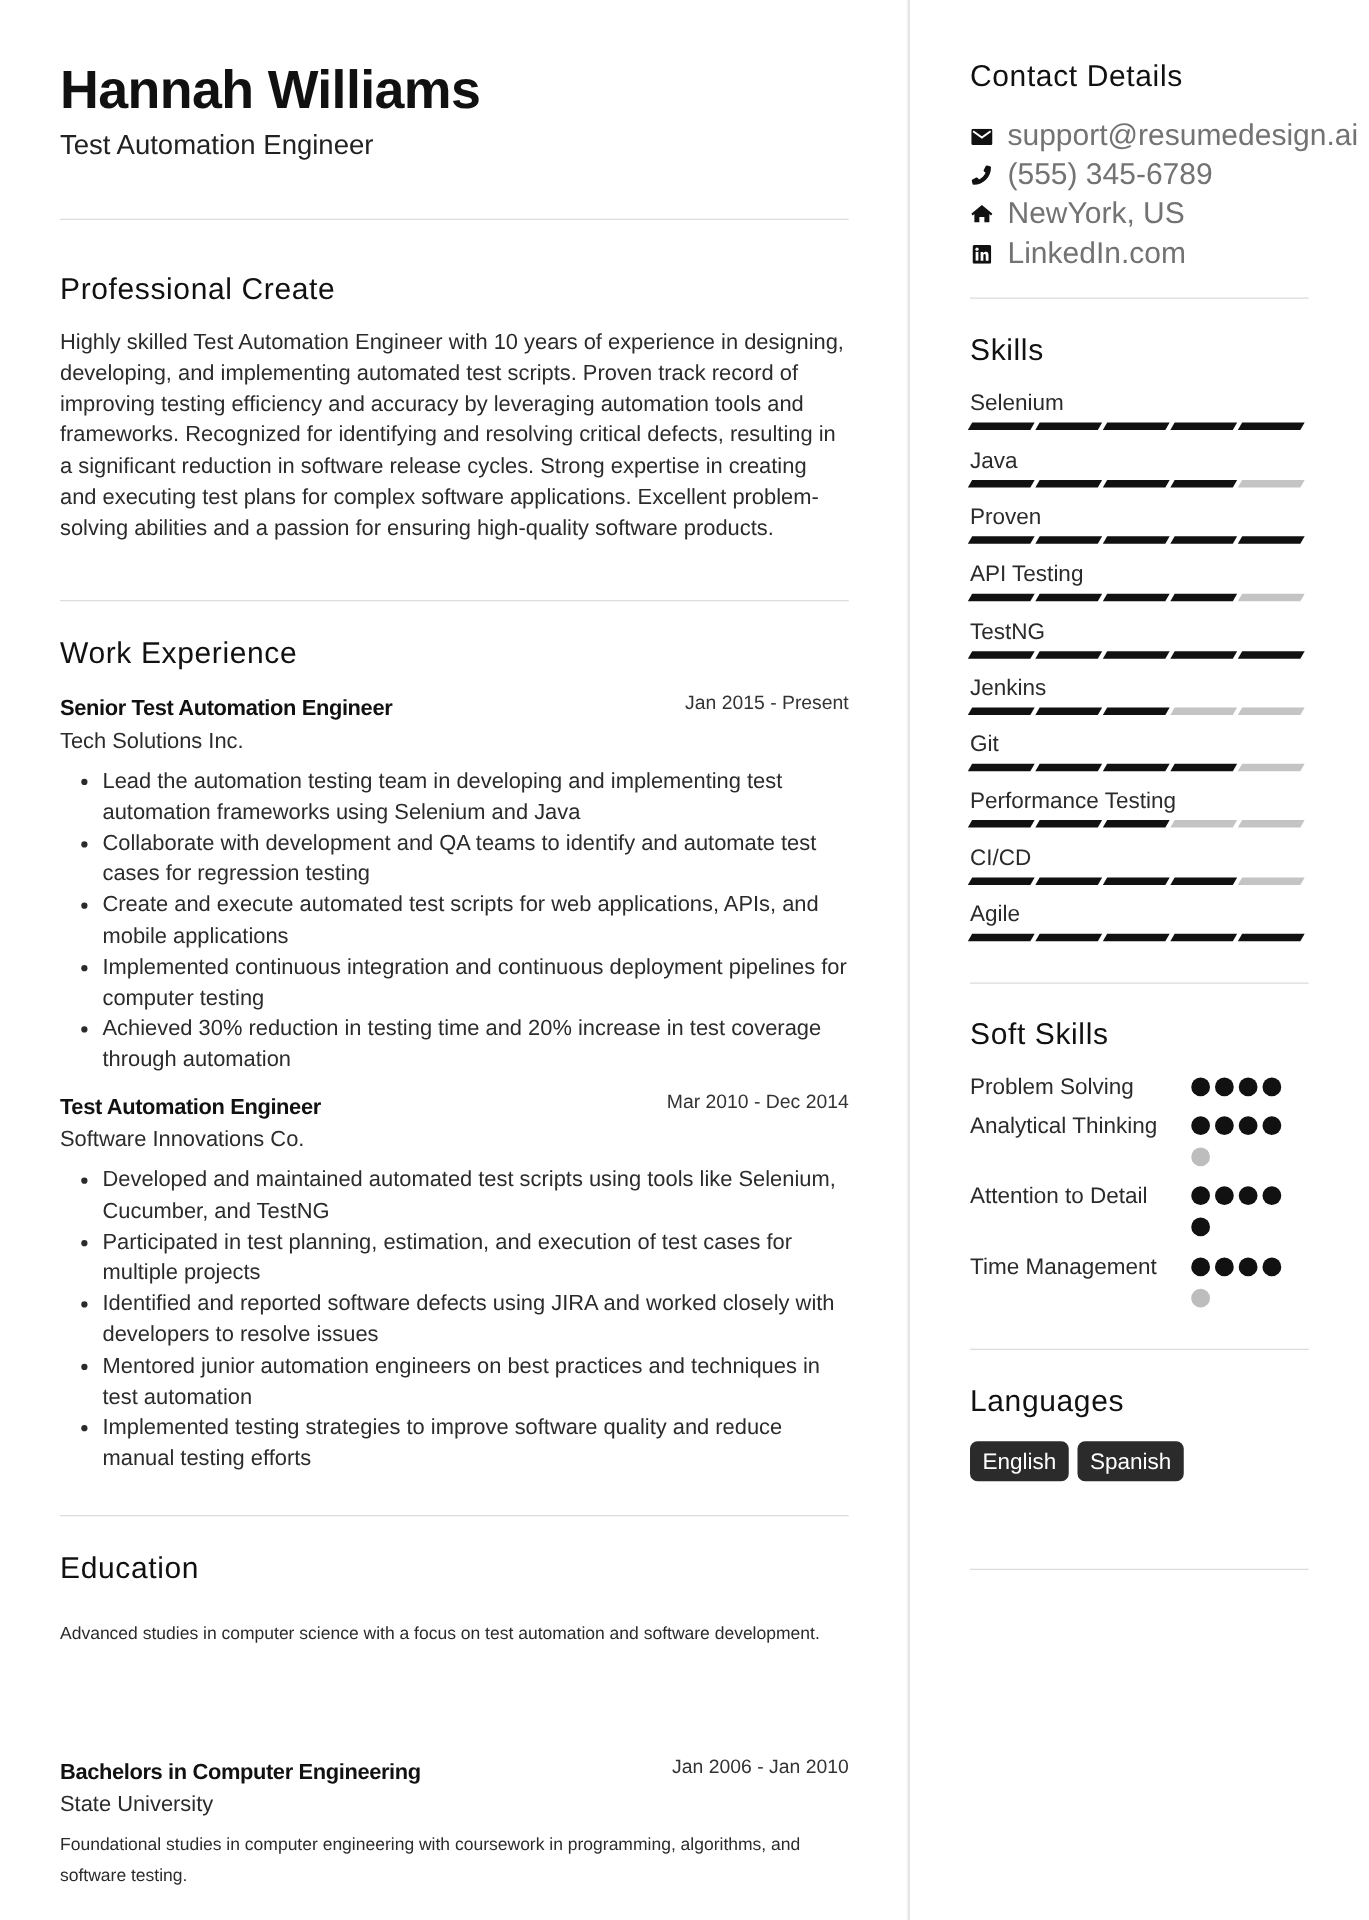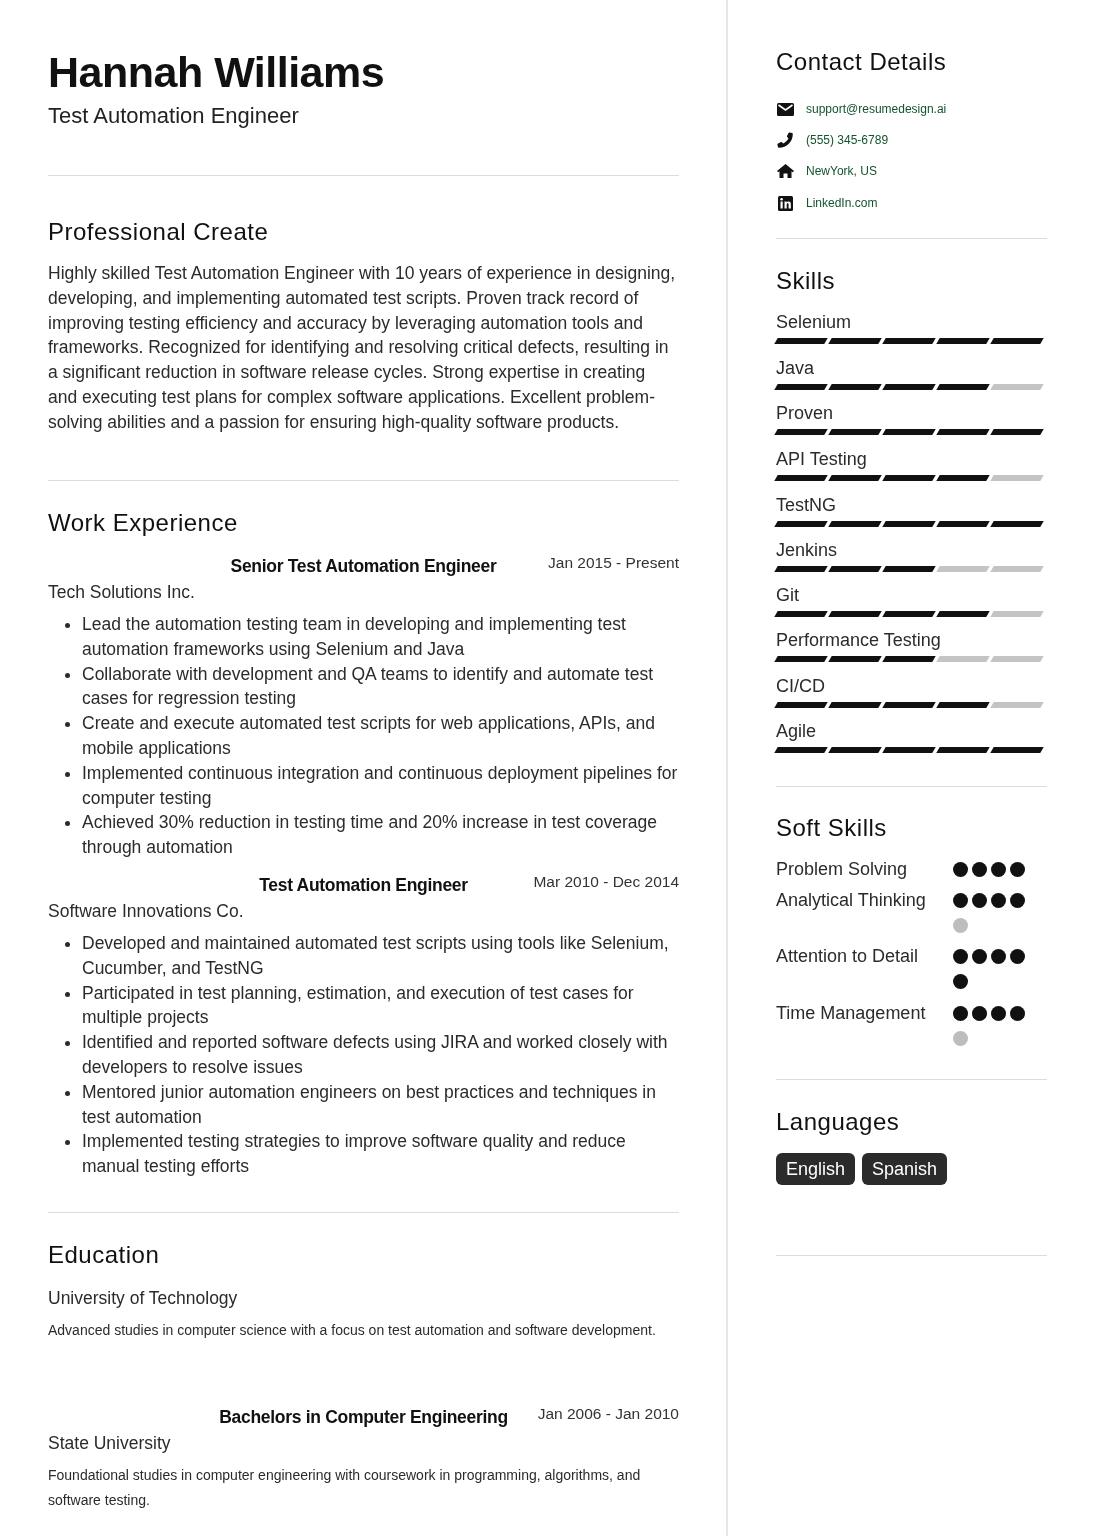--- a/index.html
+++ b/index.html
@@ -11,32 +11,32 @@
 
   .name { position: absolute; top: 48px; left: 0; font-size: 43px; font-weight: bold; color: #111; letter-spacing: -0.5px; margin: 0; }
   .role { position: absolute; top: 103px; left: 0; font-size: 22px; color: #222; }
   .hr { position: absolute; left: 0; width: 631px; height: 1px; background: #dcdcdc; }
   .shr { position: absolute; left: 0; width: 271px; height: 1px; background: #dcdcdc; }
 
   .sec-title { position: absolute; left: 0; font-size: 24px; color: #111; margin: 0; font-weight: normal; letter-spacing: 0.5px; }
   .para { position: absolute; left: 0; width: 631px; font-size: 17.5px; line-height: 24.8px; color: #2b2b2b; margin: 0; }
 
   .job { position: absolute; left: 0; width: 631px; }
-  .job-head { position: relative; height: 24px; text-align: center; }
+  .job-head { position: relative; height: 24px; }
   .job-title { font-size: 17.5px; font-weight: bold; color: #111; letter-spacing: -0.3px; }
   .job-date { position: absolute; right: 0; top: -2px; font-size: 15.5px; color: #333; }
   .job-company { font-size: 17.5px; color: #2b2b2b; line-height: 24px; }
   .bullets { margin: 8px 0 0 0; padding: 0 0 0 34px; }
   .bullets li { font-size: 17.5px; line-height: 24.8px; color: #2b2b2b; }
 
   .edu-desc { font-size: 14px; line-height: 24.8px; color: #2b2b2b; margin-top: 8px; }
 
   .contact-row { position: absolute; left: 0; height: 26px; display: flex; align-items: center; }
   .contact-icon { width: 18px; height: 18px; display: inline-flex; align-items: center; justify-content: center; margin-right: 12px; }
-  .contact-text { font-size: 12px; color: #14532d; }
+  .contact-text { font-size: 24px; color: #737373; }
 
   .skill { position: absolute; left: 0; width: 271px; }
   .skill-name { font-size: 18px; color: #2b2b2b; line-height: 22px; }
   .bar { display: flex; margin-top: 5px; height: 7px; }
   .seg { width: 50px; height: 6px; margin-right: 4px; transform: skewX(-30deg); background: #111; }
   .seg.off { background: #c4c4c4; }
 
   .soft { position: absolute; left: 0; width: 271px; }
   .soft-name { position: absolute; left: 0; top: 0; width: 160px; font-size: 18px; line-height: 25.5px; color: #2b2b2b; }
   .dots { position: absolute; left: 177px; top: 5px; width: 80px; display: flex; flex-wrap: wrap; row-gap: 10px; }
@@ -90,21 +90,20 @@
       <li>Mentored junior automation engineers on best practices and techniques in test automation</li>
       <li>Implemented testing strategies to improve software quality and reduce manual testing efforts</li>
     </ul>
   </div>
 
   <div class="hr" style="top:1212px"></div>
 
   <h2 class="sec-title" style="top:1241px">Education</h2>
 
   <div class="job" style="top:1286px">
-    <div class="job-company">University of Technology</div>
     <div class="edu-desc">Advanced studies in computer science with a focus on test automation and software development.</div>
   </div>
 
   <div class="job" style="top:1407px">
     <div class="job-head">
       <span class="job-title">Bachelors in Computer Engineering</span>
       <span class="job-date">Jan 2006 - Jan 2010</span>
     </div>
     <div class="job-company">State University</div>
     <div class="edu-desc">Foundational studies in computer engineering with coursework in programming, algorithms, and software testing.</div>

